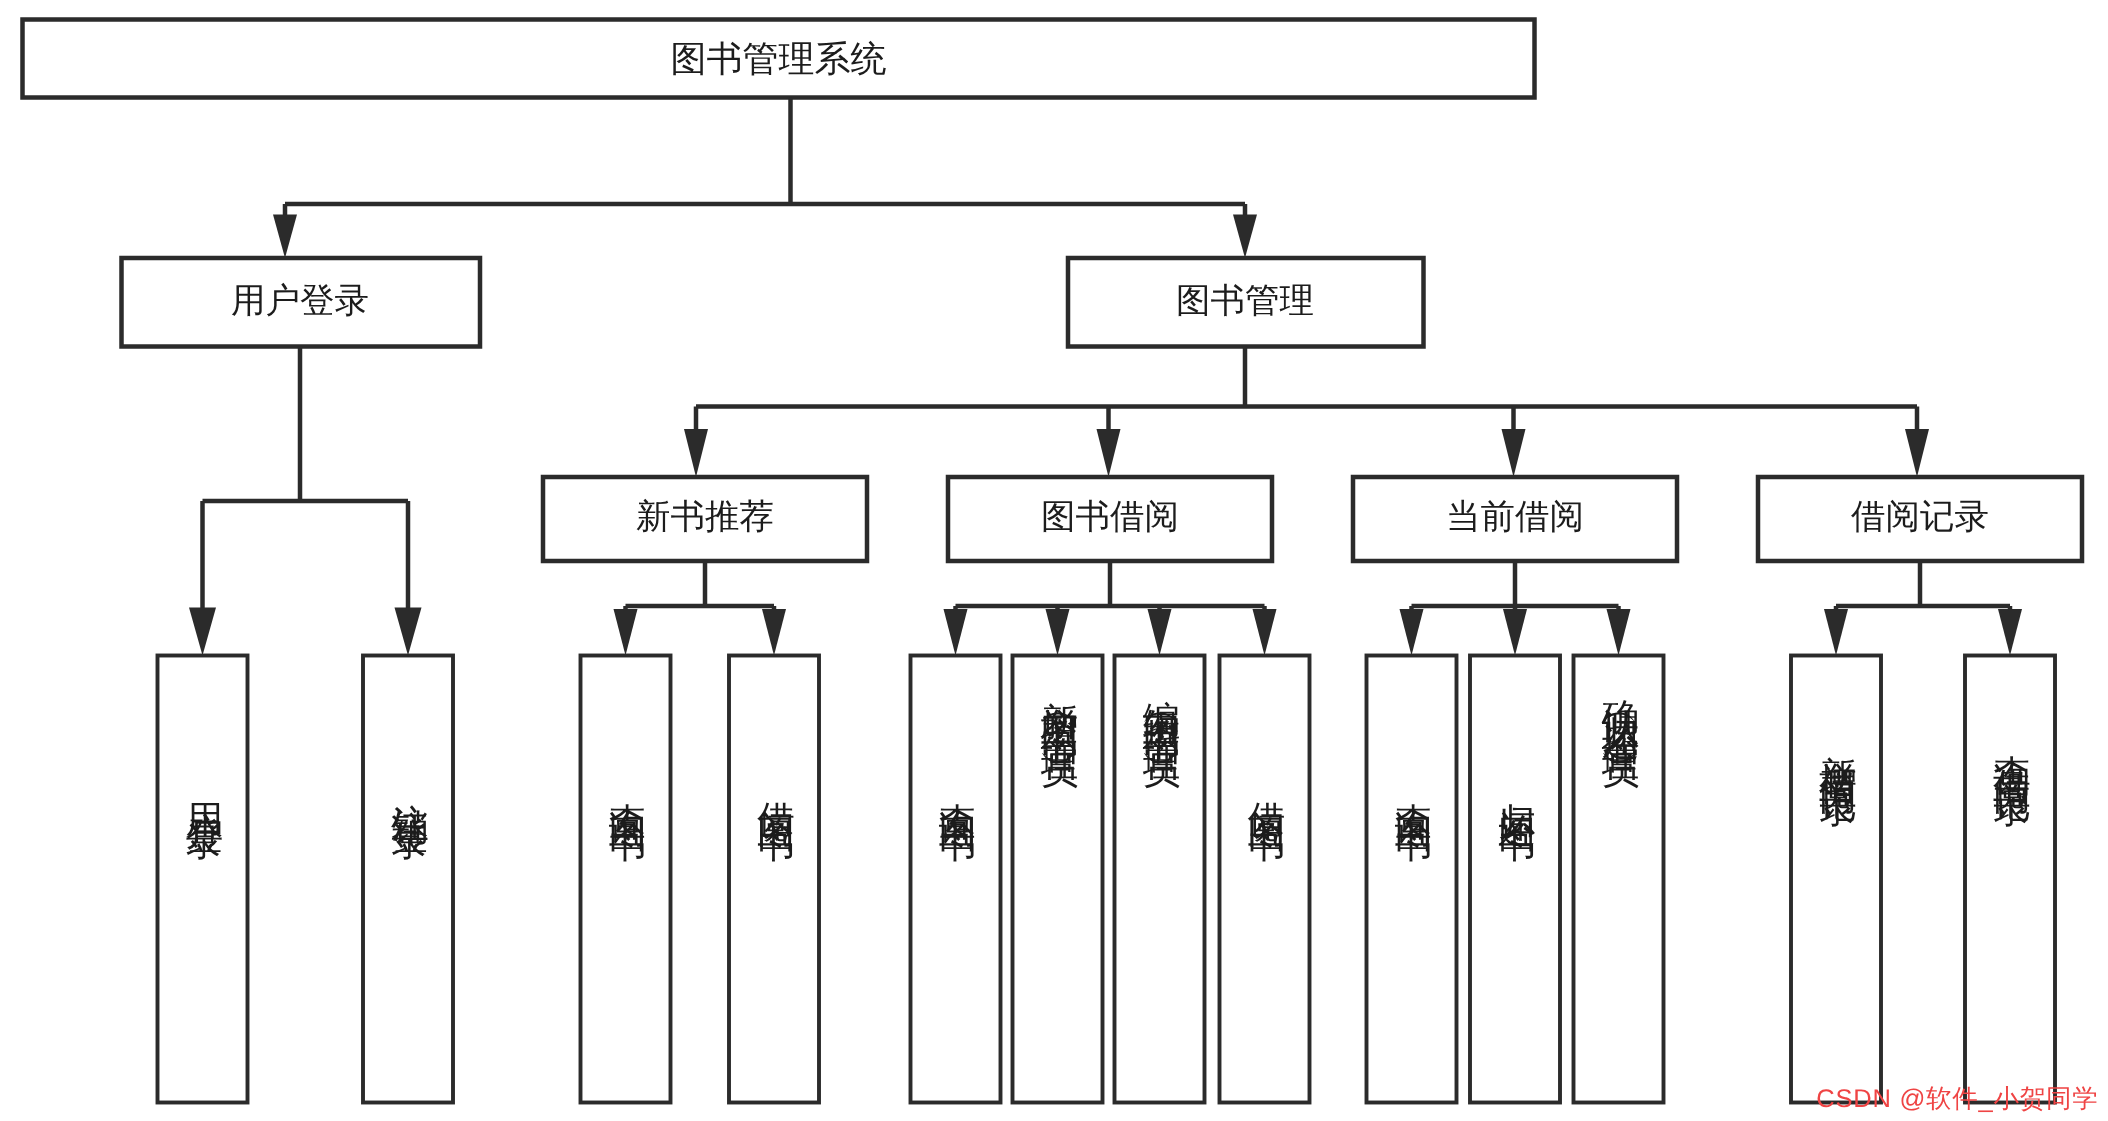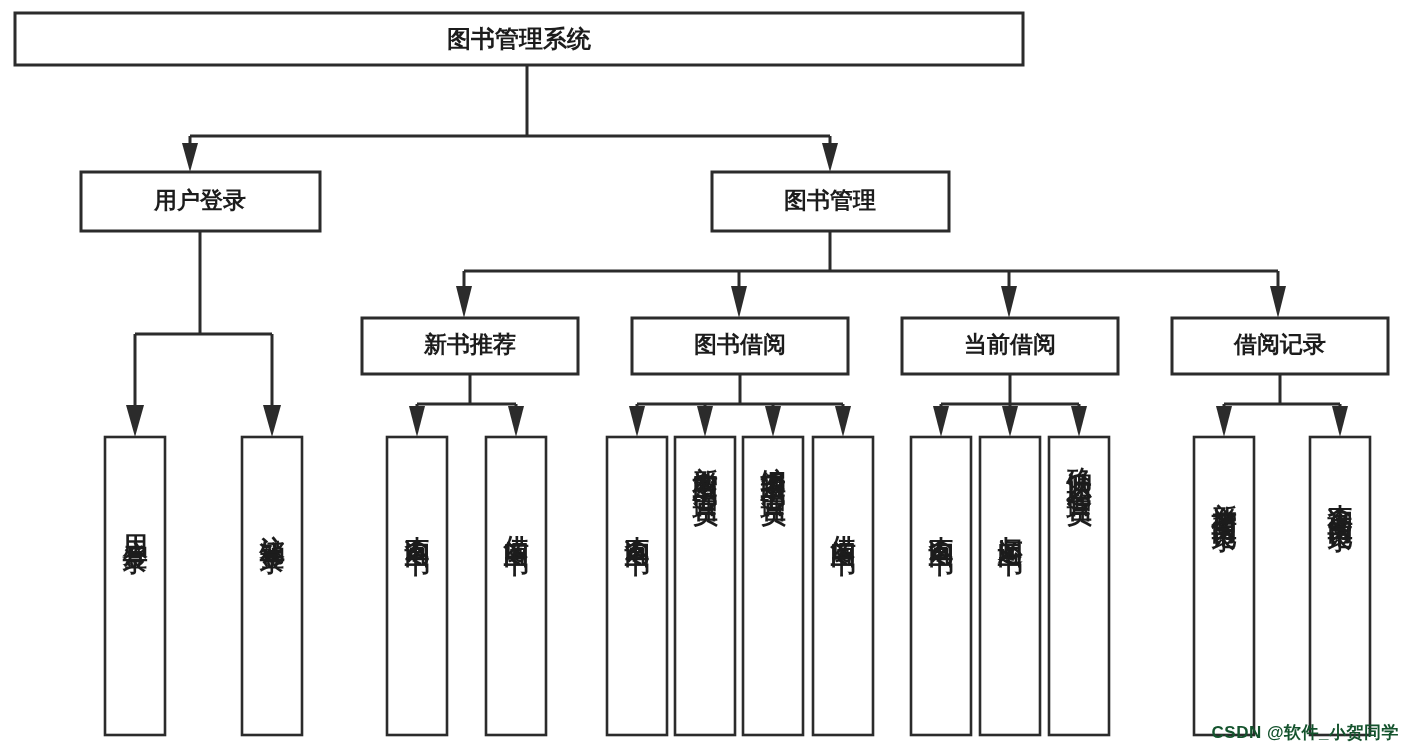--- a/index.html
+++ b/index.html
@@ -3,21 +3,21 @@
 <meta charset="utf-8">
 <title>图书管理系统功能结构图</title>
 <style>
   html,body{margin:0;padding:0;}
   body{
     width:1405px;height:747px;
     background:#ffffff;
     font-family:"Liberation Sans","DejaVu Sans",sans-serif;
     overflow:hidden;
   }
-  #diagram-root{position:relative;width:1405px;height:747px;font-weight:bold;}
+  #diagram-root{position:relative;width:1405px;height:747px;}
   svg#flow{position:absolute;top:0;left:0;width:1405px;height:747px;display:block;}
 
   .node-rect{fill:#ffffff;stroke:#2b2b2b;stroke-width:3;}
   .node-rect-thin{fill:#ffffff;stroke:#2b2b2b;stroke-width:2.6;}
   .link{stroke:#2b2b2b;stroke-width:3;fill:none;stroke-linecap:butt;}
   .arrow-head{fill:#2b2b2b;stroke:none;}
 
   text.h-label{
     font-family:"Liberation Sans","DejaVu Sans",sans-serif;
     font-size:23px;fill:#1c1c1c;text-anchor:middle;dominant-baseline:middle;
@@ -41,21 +41,21 @@
     line-height:1.02;
     letter-spacing:5px;
     color:#1c1c1c;
     white-space:nowrap;
   }
   .watermark{
     position:absolute;
     right:6px;bottom:3px;
     font-family:"Liberation Sans","DejaVu Sans",sans-serif;
     font-size:17px;
-    color:#14532d;
+    color:#ef4444;
     letter-spacing:0.5px;
     white-space:nowrap;
   }
 </style>
 </head>
 <body>
 
 <div id="diagram-root">
 
   <svg id="flow" viewBox="0 0 1405 747">

